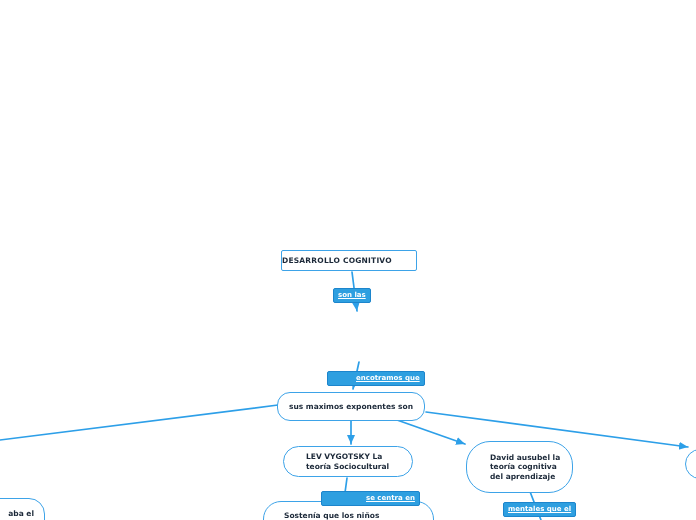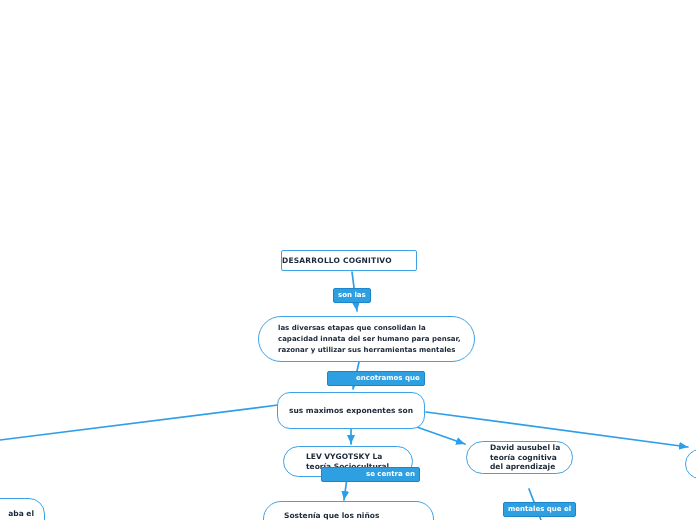--- a/index.html
+++ b/index.html
@@ -28,43 +28,43 @@
     font-weight:bold;
     display:flex;align-items:center;
   }
   .node .txt{display:block;width:100%;}
   .edge-label{
     position:absolute;box-sizing:border-box;
     background:var(--label-bg);
     border:1px solid var(--label-border);
     color:var(--label-text-color);
     font-size:7px;font-weight:bold;line-height:9px;
-    padding:2px 4px;border-radius:2px;white-space:nowrap;
+    padding:2px 4px;border-radius:2px;white-space:nowrap;text-decoration:underline;
   }
   
   #n-root{left:281px;top:250px;width:136px;height:21px;border-radius:2px;
           font-size:7.5px;justify-content:center;text-align:left;letter-spacing:.2px;}
   #n-def{left:258px;top:316px;width:217px;height:46px;border-radius:23px;
          font-size:7px;line-height:11px;padding:2px 8px 2px 19px;text-align:left;}
-  #n-exp{left:277px;top:392px;width:148px;height:37px;border-radius:13px;
+  #n-exp{left:277px;top:392px;width:148px;height:29px;border-radius:13px;
          font-size:7.5px;justify-content:center;text-align:center;}
   #n-vyg{left:283px;top:446px;width:130px;height:31px;border-radius:16px;
          font-size:7.5px;line-height:10px;padding:2px 16px 2px 22px;text-align:left;align-items:center;}
   #n-vygd{left:263px;top:501px;width:171px;height:52px;border-radius:18px;
           font-size:7.5px;line-height:11px;padding:4px 12px 2px 20px;text-align:left;align-items:flex-start;padding-top:8px;}
-  #n-aus{left:466px;top:441px;width:107px;height:33px;border-radius:24px;
+  #n-aus{left:466px;top:441px;width:107px;height:52px;border-radius:24px;
          font-size:7.5px;line-height:9.5px;padding:2px 6px 2px 23px;text-align:left;}
   #n-pleft{left:-125px;top:498px;width:170px;height:70px;border-radius:16px;
            font-size:7.5px;align-items:flex-start;}
   #n-pleft .txt{text-align:right;padding:10px 10px 0 0;}
   #n-pright{left:685px;top:449px;width:130px;height:30px;border-radius:15px;}
   
   #l-sonlas{left:333px;top:288px;}
   #l-encotramos{left:327px;top:371px;padding-left:28px;}
-  #l-secentra{left:321px;top:467px;padding-left:44px;}
+  #l-secentra{left:321px;top:491px;padding-left:44px;}
   #l-considera{left:503px;top:502px;}
 </style>
 </head>
 <body>
 
 <div id="stage">
 
   <svg id="edges">
     <defs>
       <marker id="arrow" markerUnits="userSpaceOnUse" markerWidth="12" markerHeight="10" refX="9" refY="4" orient="auto">
@@ -78,23 +78,20 @@
     <path class="edge" d="M380,414 L465,444" marker-end="url(#arrow)"></path>
     <path class="edge" d="M426,412 L688,447" marker-end="url(#arrow)"></path>
     <path class="edge" d="M347,478 L344,500" marker-end="url(#arrow)"></path>
     <path class="edge" d="M529,489 L541,520"></path>
   </svg>
 
   <div class="node" id="n-root">
     <span class="txt">DESARROLLO COGNITIVO</span>
   </div>
 
-  <div class="node" id="n-def">
-    <span class="txt">las diversas etapas que consolidan la capacidad innata del ser humano para pensar, razonar y utilizar sus herramientas mentales</span>
-  </div>
 
   <div class="node" id="n-exp">
     <span class="txt">sus maximos exponentes son</span>
   </div>
 
   <div class="node" id="n-vyg">
     <span class="txt">LEV VYGOTSKY La teoría Sociocultural</span>
   </div>
 
   <div class="node" id="n-vygd">

